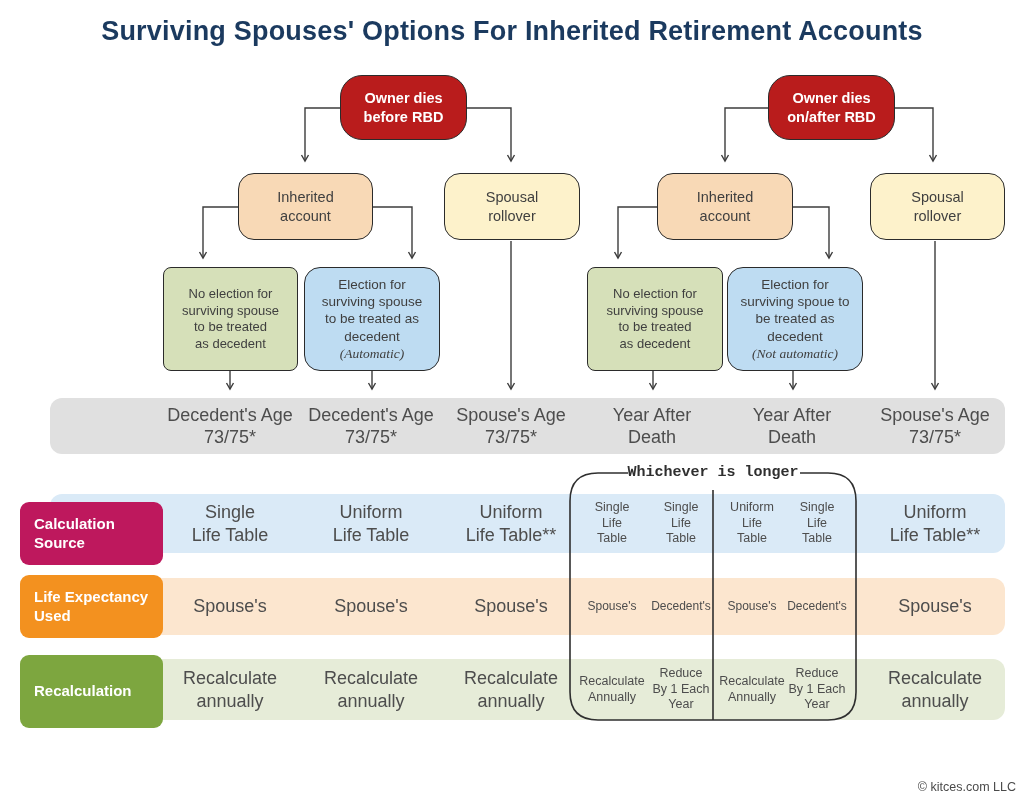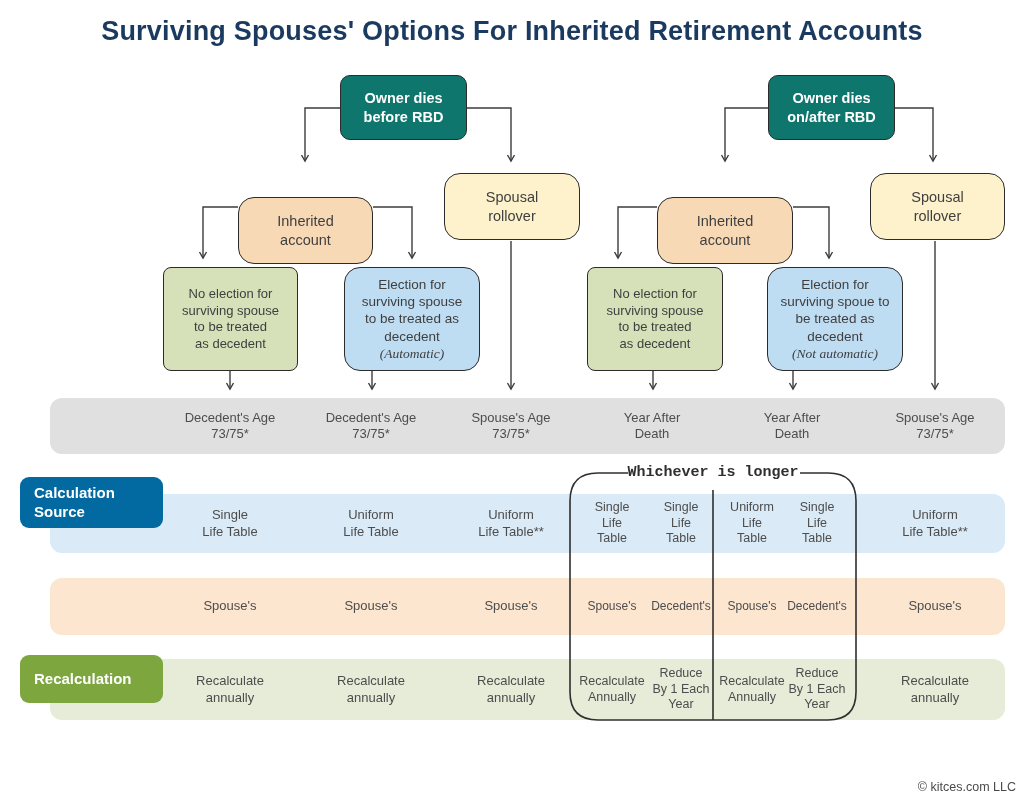--- a/index.html
+++ b/index.html
@@ -9,36 +9,36 @@
   }
   .title{
     position:absolute;top:16px;left:0;width:1024px;text-align:center;
     font-size:27px;font-weight:bold;color:#1b3a5f;letter-spacing:0.2px;
   }
   .node{
     position:absolute;box-sizing:border-box;border:1.6px solid #2b2b2b;
     display:flex;flex-direction:column;align-items:center;justify-content:center;
     text-align:center;line-height:1.27;white-space:pre-line;z-index:5;
   }
-  .root{background:#0f766e;border-radius:10px;color:#ffffff;font-weight:bold;font-size:14.5px;text-align:center;}
-  .peach{background:#f8d9b6;border-radius:16px;color:#3f3f3f;font-size:14.5px;margin-top:24px;}
+  .root{background:#b91c1c;border-radius:22px;color:#ffffff;font-weight:bold;font-size:14.5px;text-align:center;}
+  .peach{background:#f8d9b6;border-radius:16px;color:#3f3f3f;font-size:14.5px;}
   .yellow{background:#fdf2cb;border-radius:16px;color:#3f3f3f;font-size:14.5px;}
   .greenbox{background:#d6e0b9;border-radius:8px;color:#3f3f3f;font-size:13px;}
-  .bluebox{background:#bedcf2;border-radius:16px;color:#3f3f3f;font-size:13.5px;margin-left:40px;}
+  .bluebox{background:#bedcf2;border-radius:16px;color:#3f3f3f;font-size:13.5px;}
   .note{font-style:italic;white-space:pre-line;font-family:Liberation Serif, serif;}
   .strip{position:absolute;left:50px;width:955px;border-radius:12px;z-index:1;}
   .rowheader{
     position:absolute;left:20px;width:143px;border-radius:9px;z-index:5;
     color:#ffffff;font-weight:bold;font-size:15px;line-height:1.25;
     display:flex;align-items:center;box-sizing:border-box;padding-left:14px;
     white-space:pre-line;
   }
   .cell{
     position:absolute;display:flex;align-items:center;justify-content:center;
-    text-align:center;color:#4d4d4d;font-size:13px;line-height:1.25;
+    text-align:center;color:#4d4d4d;font-size:18px;line-height:1.25;
     white-space:pre-line;z-index:5;
   }
   .subcell{font-size:12.5px;}
   .bracket-label{
     position:absolute;left:623px;top:464px;width:180px;text-align:center;
     font-size:15px;font-weight:bold;color:#2f2f2f;z-index:6;font-family:Liberation Mono, monospace;
   }
   .footnotes{
     position:absolute;left:20px;top:736px;width:868px;
     font-size:13.2px;font-style:italic;color:#303030;line-height:1.24;z-index:5;
@@ -131,21 +131,21 @@
   <div class="cell" style="left:584px;top:398px;width:136px;height:56px;">Year After
 Death</div>
   <div class="cell" style="left:724px;top:398px;width:136px;height:56px;">Year After
 Death</div>
   <div class="cell" style="left:867px;top:398px;width:136px;height:56px;">Spouse's Age
 73/75*</div>
 
   <div class="bracket-label">Whichever is longer</div>
 
   <div class="strip" style="top:494px;height:59px;background:#daeaf7;"></div>
-  <div class="rowheader" style="top:477px;height:51px;background:#0369a1;">Calculation
+  <div class="rowheader" style="top:502px;height:63px;background:#be185d;">Calculation
 Source</div>
   <div class="cell" style="left:162px;top:494px;width:136px;height:59px;">Single
 Life Table</div>
   <div class="cell" style="left:303px;top:494px;width:136px;height:59px;">Uniform
 Life Table</div>
   <div class="cell" style="left:443px;top:494px;width:136px;height:59px;">Uniform
 Life Table**</div>
   <div class="cell subcell" style="left:580px;top:494px;width:64px;height:59px;">Single
 Life
 Table</div>
@@ -155,31 +155,33 @@
   <div class="cell subcell" style="left:720px;top:494px;width:64px;height:59px;">Uniform
 Life
 Table</div>
   <div class="cell subcell" style="left:785px;top:494px;width:64px;height:59px;">Single
 Life
 Table</div>
   <div class="cell" style="left:867px;top:494px;width:136px;height:59px;">Uniform
 Life Table**</div>
 
   <div class="strip" style="top:578px;height:57px;background:#fce6cf;"></div>
+  <div class="rowheader" style="top:575px;height:63px;background:#f3911f;">Life Expectancy
+Used</div>
   <div class="cell" style="left:162px;top:578px;width:136px;height:57px;">Spouse's</div>
   <div class="cell" style="left:303px;top:578px;width:136px;height:57px;">Spouse's</div>
   <div class="cell" style="left:443px;top:578px;width:136px;height:57px;">Spouse's</div>
   <div class="cell subcell" style="left:580px;top:578px;width:64px;height:57px;font-size:12px;">Spouse's</div>
   <div class="cell subcell" style="left:649px;top:578px;width:64px;height:57px;font-size:12px;">Decedent's</div>
   <div class="cell subcell" style="left:720px;top:578px;width:64px;height:57px;font-size:12px;">Spouse's</div>
   <div class="cell subcell" style="left:785px;top:578px;width:64px;height:57px;font-size:12px;">Decedent's</div>
   <div class="cell" style="left:867px;top:578px;width:136px;height:57px;">Spouse's</div>
 
   <div class="strip" style="top:659px;height:61px;background:#e6ecd8;"></div>
-  <div class="rowheader" style="top:655px;height:48px;background:#7da63f;">Recalculation</div>
+  <div class="rowheader" style="top:655px;height:73px;background:#7da63f;">Recalculation</div>
   <div class="cell" style="left:162px;top:659px;width:136px;height:61px;">Recalculate
 annually</div>
   <div class="cell" style="left:303px;top:659px;width:136px;height:61px;">Recalculate
 annually</div>
   <div class="cell" style="left:443px;top:659px;width:136px;height:61px;">Recalculate
 annually</div>
   <div class="cell subcell" style="left:577px;top:659px;width:70px;height:61px;">Recalculate
 Annually</div>
   <div class="cell subcell" style="left:649px;top:659px;width:64px;height:61px;">Reduce
 By 1 Each

